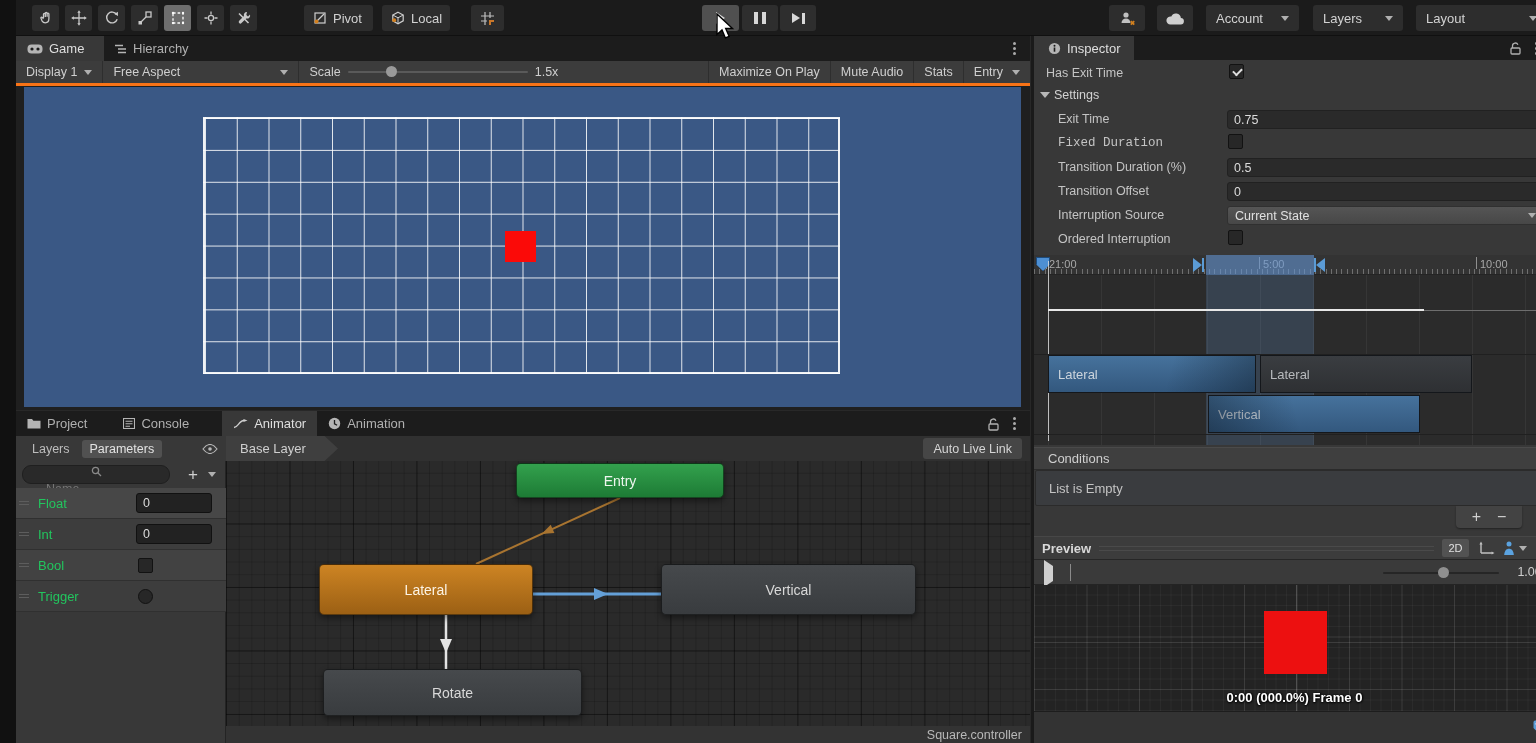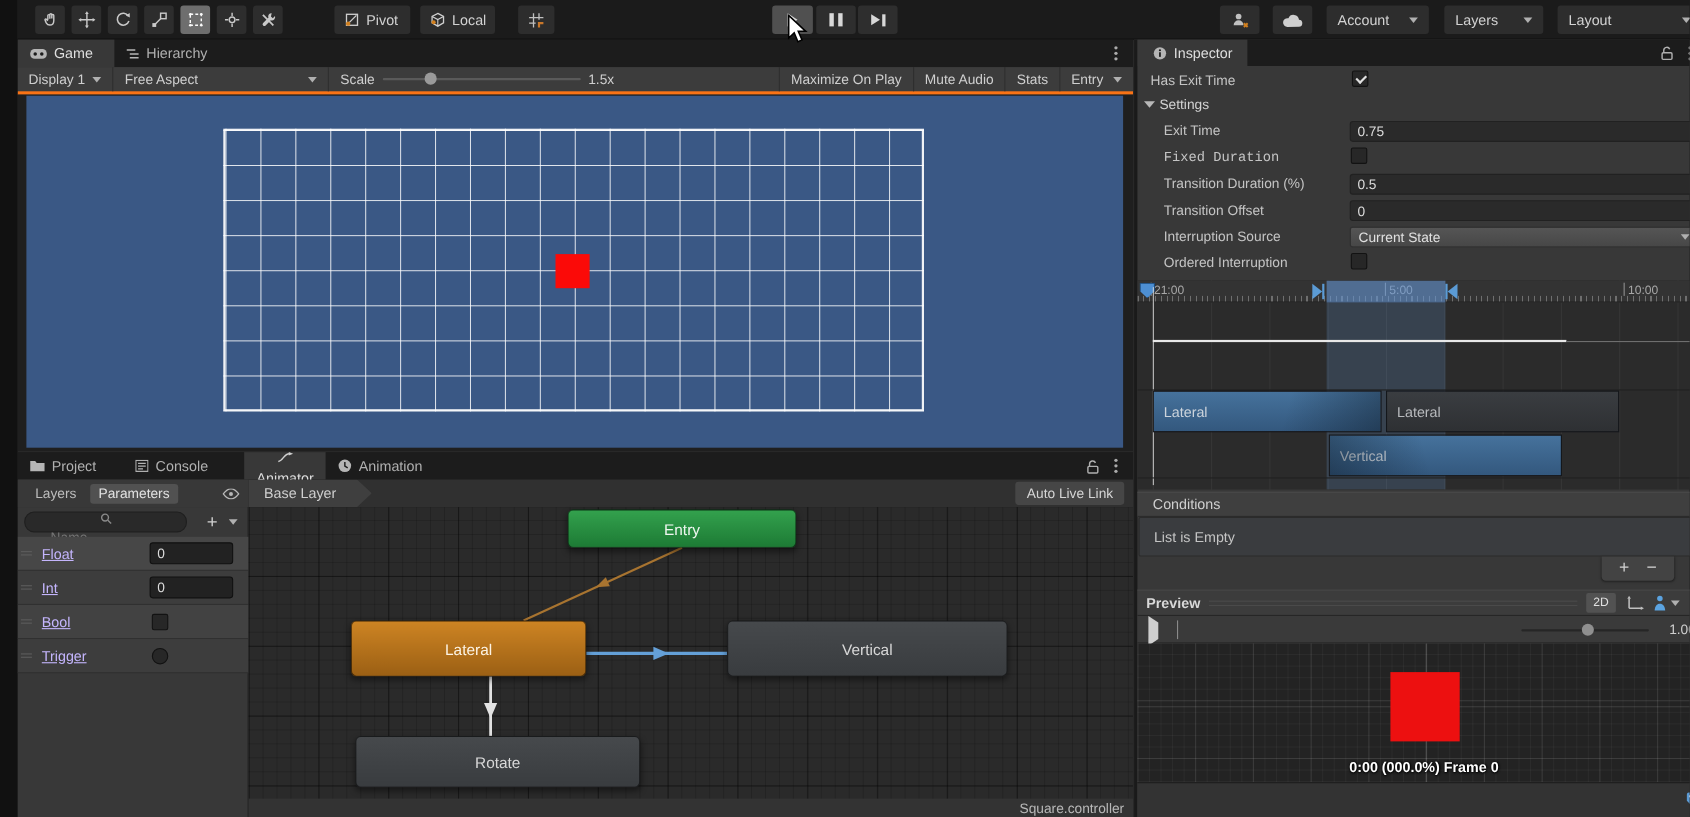--- a/index.html
+++ b/index.html
@@ -56,21 +56,21 @@
     clip-path:polygon(0 0, 88% 0, 100% 50%, 88% 100%, 0 100%); font-size:13px; }
   .livelink { position:absolute; right:8px; top:2px; height:21px; background:#464646; border-radius:3px; display:flex; align-items:center; padding:0 10px; color:#d5d5d5; font-size:12.5px; }
 
   .params { position:absolute; left:0; top:461px; width:210px; height:282px; background:#383838; border-right:1px solid #242424; }
   .searchrow { position:absolute; left:0; top:0; width:210px; height:27px; display:flex; align-items:center; }
   .searchbox { position:absolute; left:6px; top:4px; width:148px; height:19px; background:#292929; border:1px solid #1f1f1f; border-radius:9px; color:#8a8a8a; font-size:12.5px; display:flex; align-items:center; gap:5px; padding:0 8px;flex-direction:column; }
   .searchbox input { background:transparent; border:none; outline:none; color:#cfcfcf; font-family:inherit; font-size:12.5px; width:100px; }
   .prow { position:absolute; left:0; width:210px; height:31px; border-bottom:1px solid #303030; display:flex; align-items:center; }
   .prow .dh { position:absolute; left:3px; display:flex; flex-direction:column; gap:2px; }
   .dh i { width:10px; height:1px; background:#5d5d5d; }
-  .pname { position:absolute; left:22px; color:#c4b5fd; font-size:13px;text-decoration:underline; }
+  .pname { position:absolute; left:22px; color:#22c55e; font-size:13px; }
   .pfield { position:absolute; left:120px; width:76px; height:20px; background:#222; border:1px solid #111; border-radius:3px; color:#ddd; font-size:12.5px; padding:0 6px; font-family:inherit; }
   .chk { width:15px; height:15px; background:#272727; border:1px solid #121212; border-radius:2px; position:relative; }
   .chk.checked::after { content:""; position:absolute; left:3px; top:3px; width:7px; height:4px; border-left:2px solid #e0e0e0; border-bottom:2px solid #e0e0e0; transform:rotate(-45deg); }
   .radio { width:15px; height:15px; background:#272727; border:1px solid #121212; border-radius:50%; }
 
   
   .graph { position:absolute; left:210px; top:461px; width:804px; height:282px; background:#2a2a2a;
     background-image:
       linear-gradient(90deg, rgba(0,0,0,.38) 1px, transparent 1px),
       linear-gradient(0deg, rgba(0,0,0,.38) 1px, transparent 1px),
@@ -364,21 +364,21 @@
     </div>
     <div class="tab" style="margin-left:14px;">
       <span>
           <svg width="12" height="11" viewBox="0 0 12 11">
             <rect x="0.5" y="0.5" width="11" height="10" fill="none" stroke="#b5b5b5" stroke-width="1.1"></rect>
             <path d="M2.5 3.2h7M2.5 5.7h7M2.5 8.2h4.5" stroke="#b5b5b5" stroke-width="1.1"></path>
           </svg>
         </span>
       <span>Console</span>
     </div>
-    <div class="tab active" style="margin-left:22px;flex-direction:column;">
+    <div class="tab active" style="margin-left:22px;">
       <span>
           <svg width="15" height="10" viewBox="0 0 15 10">
             <path d="M1 8.5C5 8.5 6 1.5 11 1.5" fill="none" stroke="#cfcfcf" stroke-width="1.3"></path>
             <polygon points="14.5,1.5 10.5,0 10.5,3" fill="#cfcfcf"></polygon>
           </svg>
         </span>
       <span>Animator</span>
     </div>
     <div class="tab">
       <span>

